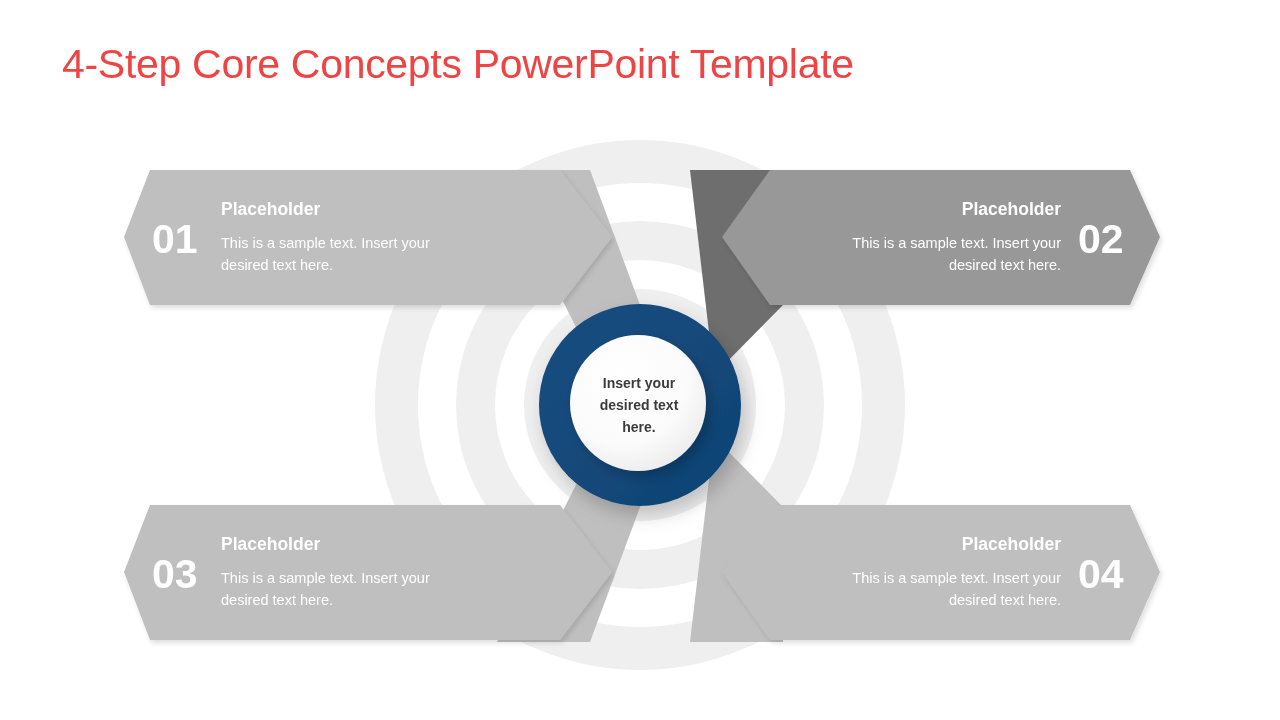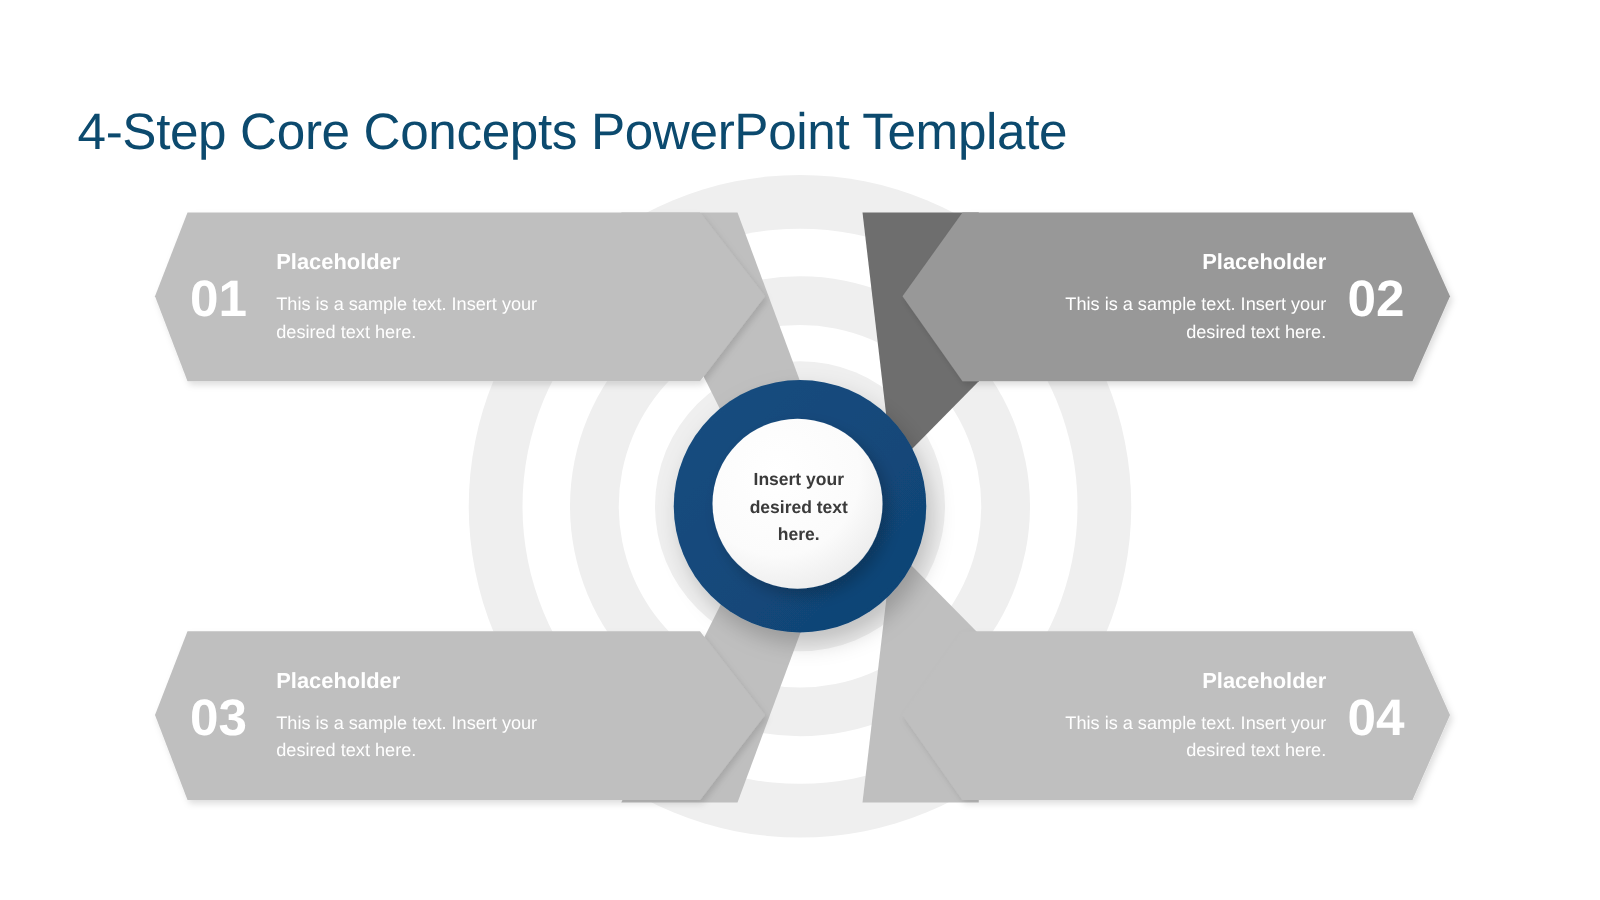--- a/index.html
+++ b/index.html
@@ -20,23 +20,22 @@
     background: #ffffff;
   }
   #slide-title {
     position: absolute;
     left: 62px;
     top: 41px;
     font-family: "Liberation Sans", sans-serif;
     font-size: 41px;
     font-weight: 400;
     letter-spacing: -0.3px;
-    color: #0c4a6e;
+    color: #ef4444;
     white-space: nowrap;
-    margin-top: 41px;
   }
   #diagram {
     position: absolute;
     left: 0;
     top: 0;
   }
   .step-num {
     font-family: "Liberation Sans", sans-serif;
     font-size: 41px;
     font-weight: 700;

